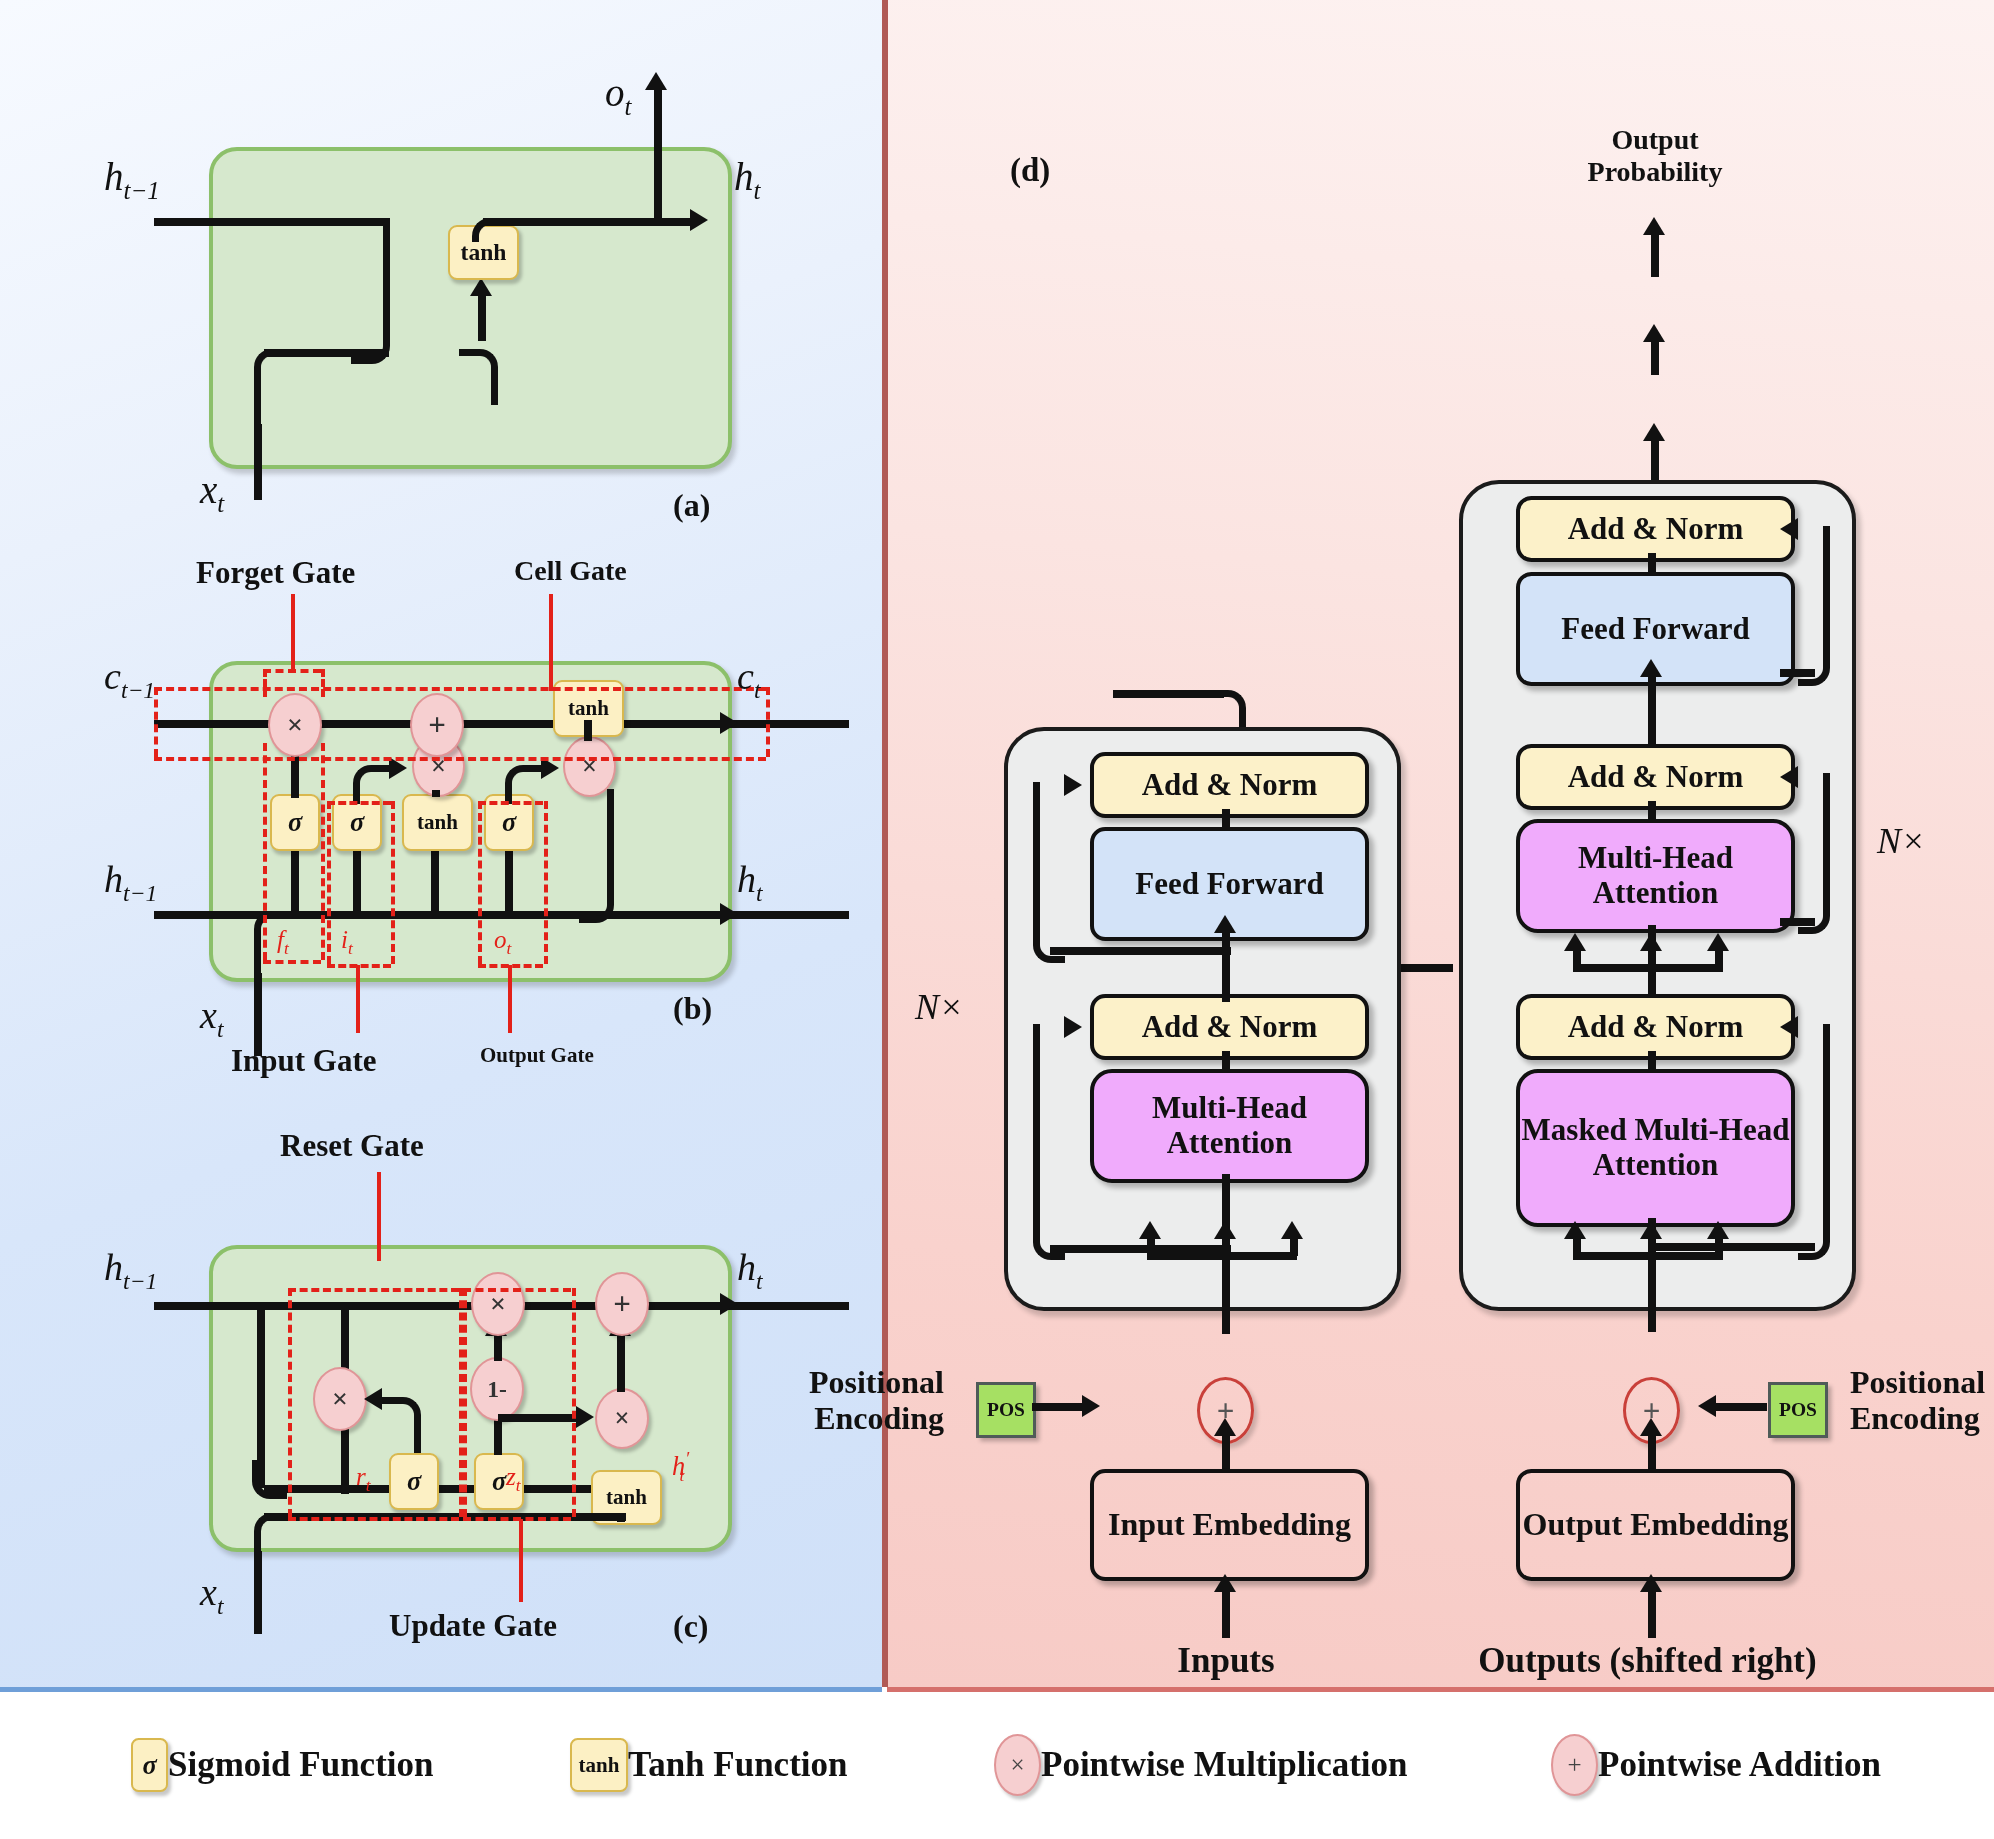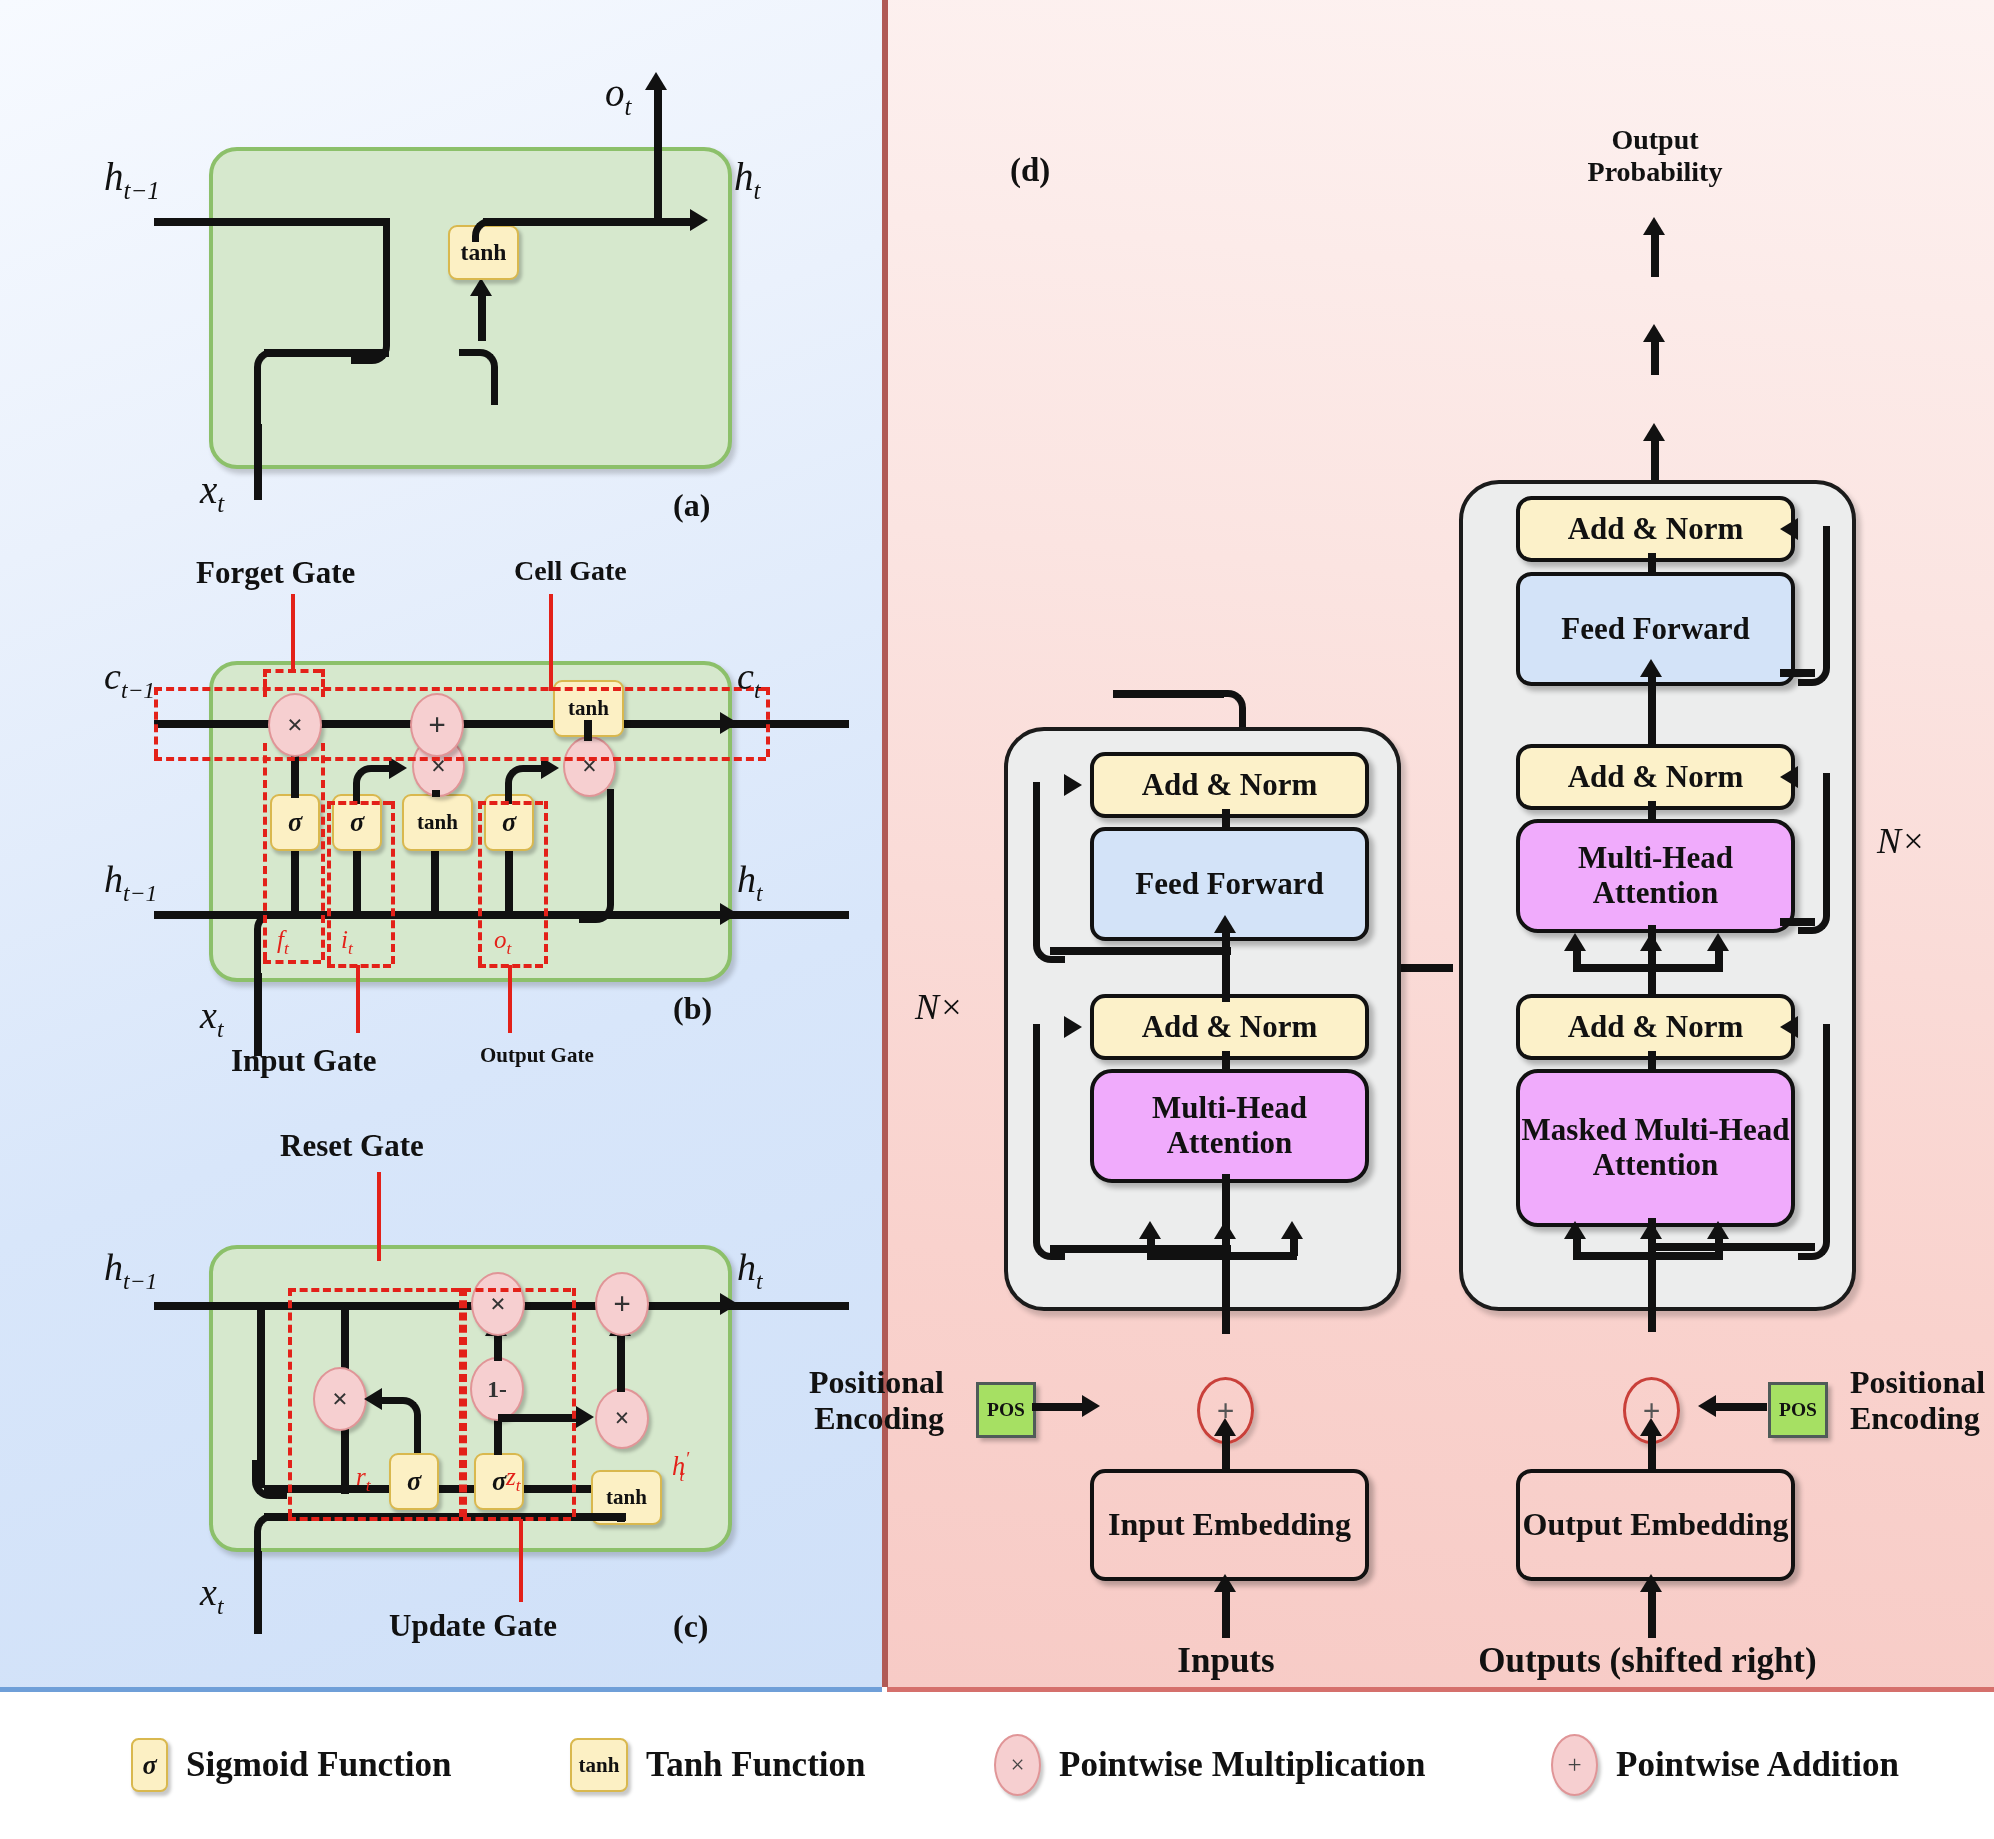--- a/index.html
+++ b/index.html
@@ -105,21 +105,21 @@
   .pluscirc{
     position:absolute;border:3.5px solid #c9403a;border-radius:50%;background:transparent;
     display:flex;align-items:center;justify-content:center;color:#555;font-weight:bold;
     box-shadow:3.5px 4.2px 4.2px rgba(0,0,0,0.18);
   }
   .tlabel{position:absolute;font-weight:bold;color:#111;text-align:center;line-height:1.14;white-space:pre-line;}
   .nx{position:absolute;font-style:italic;color:#111;}
 
   
   .leg-item{position:absolute;display:flex;align-items:center;}
-  .leg-text{font-weight:bold;color:#111;font-size:35px;margin-left:18px;white-space:nowrap;}
+  .leg-text{font-weight:bold;color:#111;font-size:35px;margin-left:0;white-space:nowrap;}
   .leg-box{
     width:33px;height:50px;background:#fcf0c4;border:2.1px solid #d9b84e;border-radius:7.6px;
     box-shadow:2.8px 3.5px 3.5px rgba(0,0,0,0.22);
     display:flex;align-items:center;justify-content:center;font-weight:bold;color:#111;
   }
   .leg-box.t{width:54px;font-size:21px;}
   .leg-box.s{font-style:italic;font-size:26.4px;}
   .leg-circ{
     width:43px;height:58px;background:#f6cfd0;border:2.1px solid #e09597;border-radius:50%;
     box-shadow:2.8px 3.5px 3.5px rgba(0,0,0,0.22);

